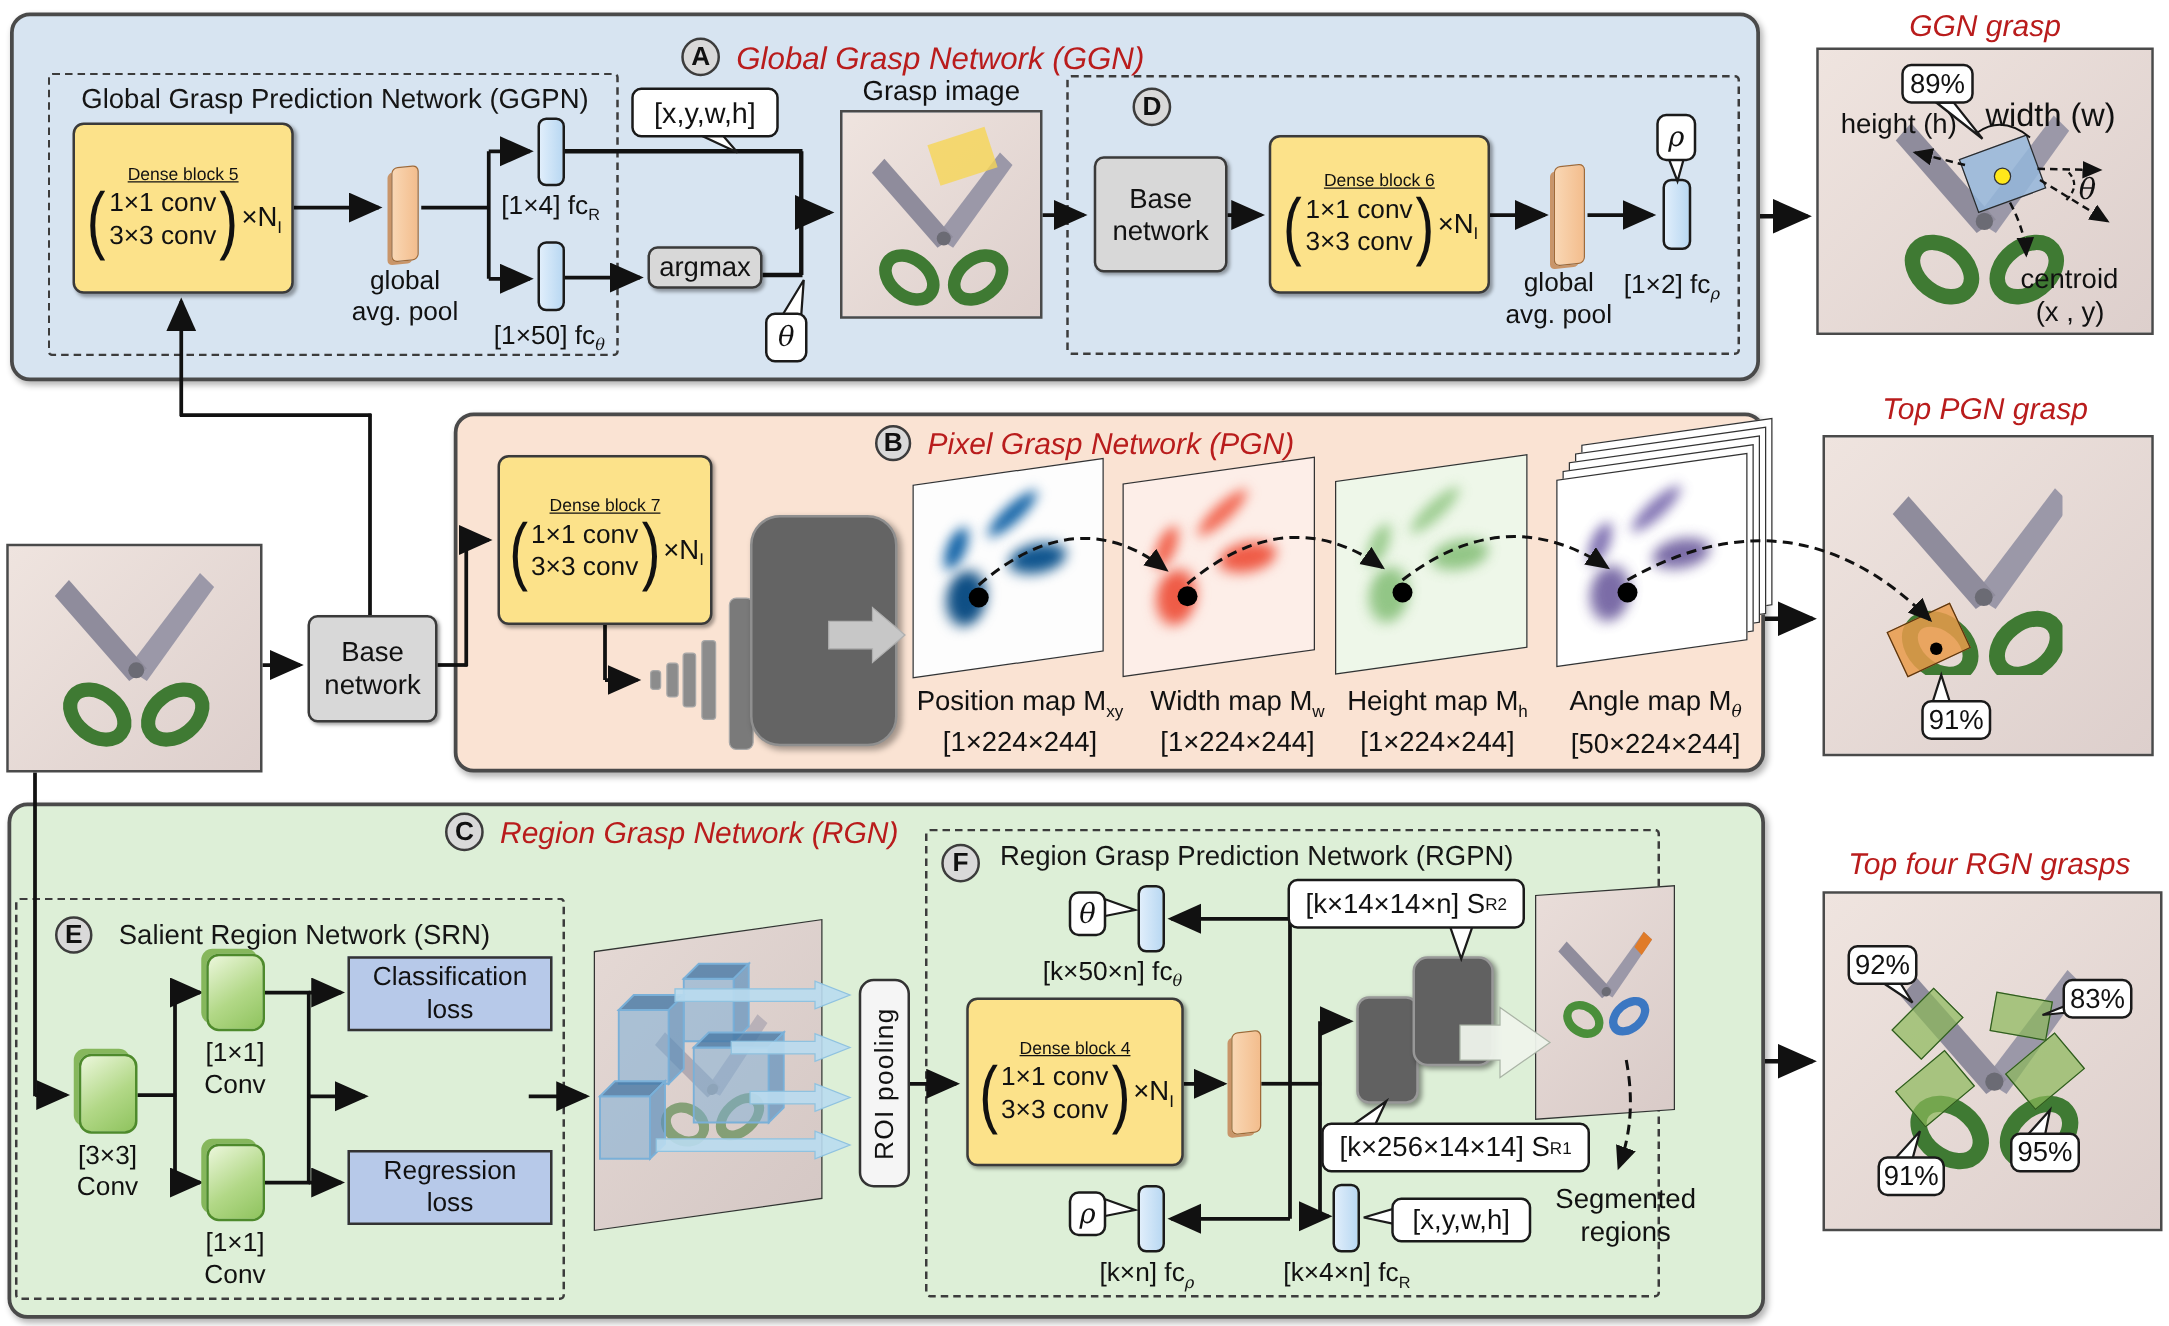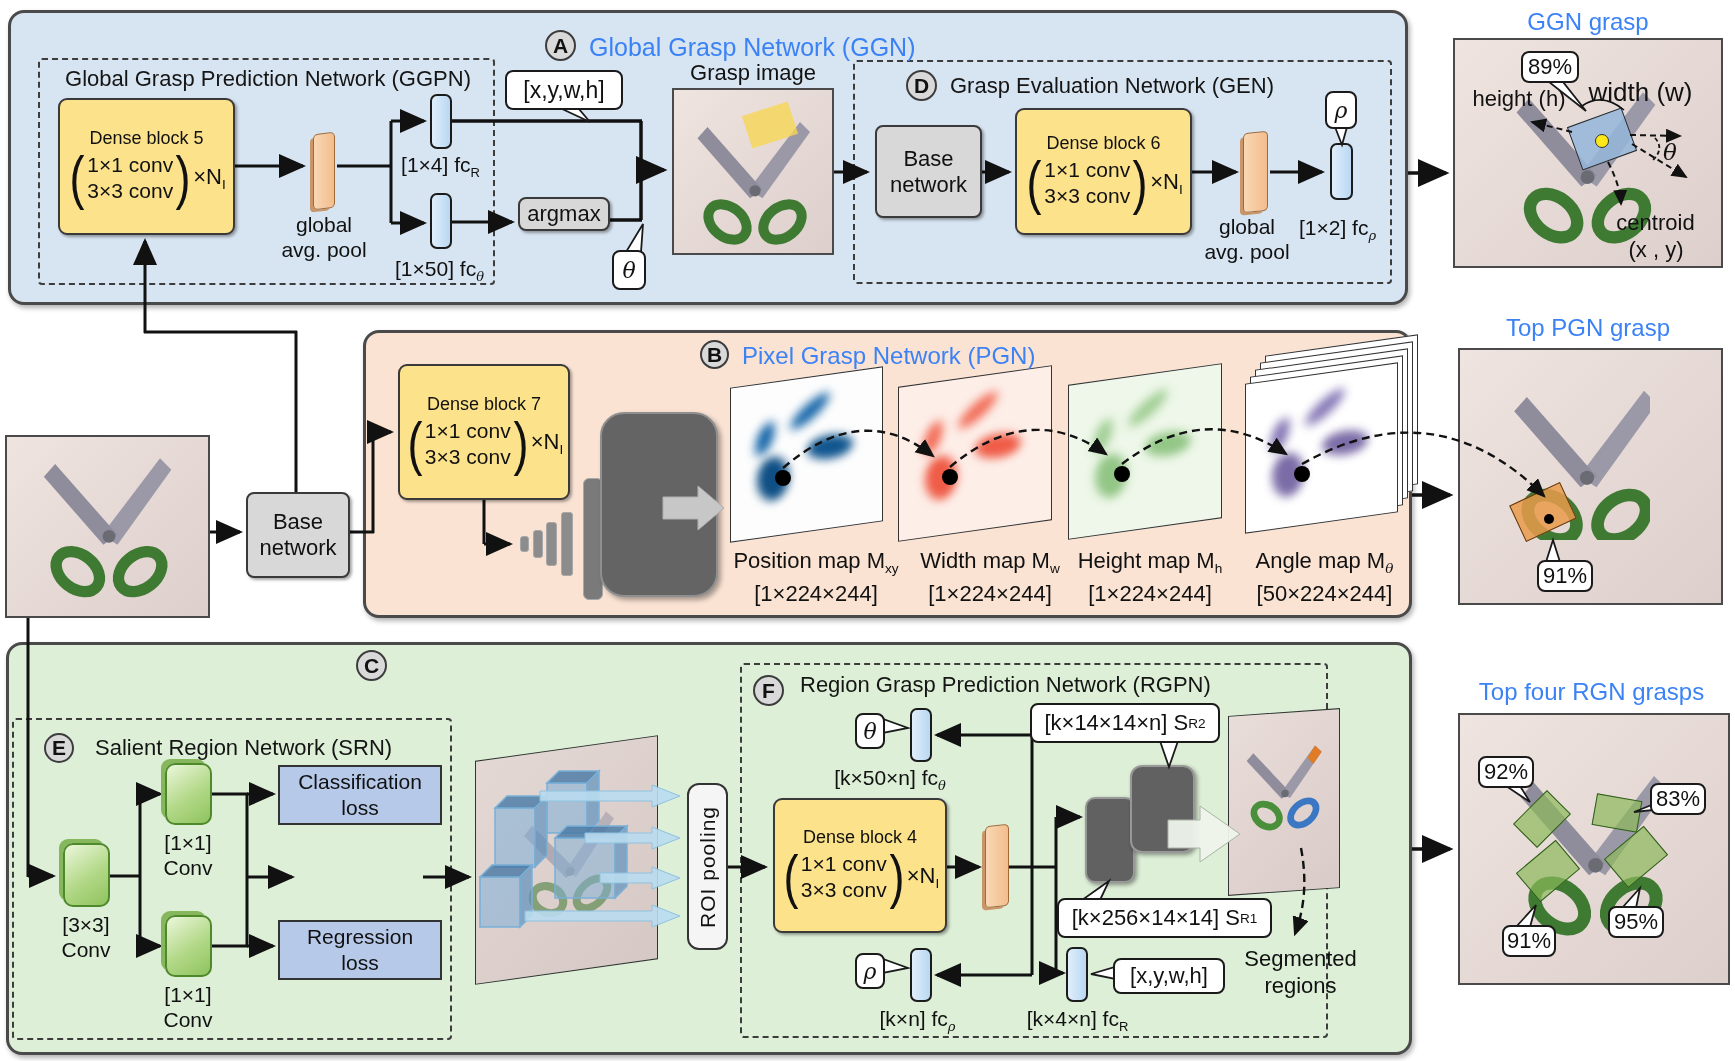--- a/index.html
+++ b/index.html
@@ -2,26 +2,26 @@
 <html><head>
 <meta charset="utf-8">
 <style>
   html,body{margin:0;padding:0;background:#ffffff;font-family:"Liberation Sans",sans-serif;color:#111;}
   #stage{position:relative;width:1735px;height:1061px;background:#fff;overflow:hidden;}
   .abs{position:absolute;box-sizing:border-box;}
   .panel{border:3px solid #4a4a4a;border-radius:16px;box-shadow:2px 3px 5px rgba(0,0,0,.3);}
   .dashbox{border:2px dashed #3c3c3c;border-radius:4px;}
   .tag-circle{width:31px;height:31px;border-radius:50%;background:#d9d9d9;border:2px solid #3c3c3c;
     display:flex;align-items:center;justify-content:center;font-size:21px;font-weight:bold;z-index:3;}
-  .ptitle{font-size:24px;color:#3b82f6;white-space:nowrap;z-index:3;}
+  .ptitle{font-size:24px;color:#b91c1c;white-space:nowrap;z-index:3;font-style:italic;}
   .stitle{font-size:22px;color:#151515;white-space:nowrap;z-index:3;}
   .lbl{font-size:21px;text-align:center;line-height:25px;z-index:3;white-space:nowrap;}
   .dense{background:#fce28a;border:2px solid #3a3a3a;border-radius:9px;z-index:2;
     display:flex;flex-direction:column;align-items:center;justify-content:center;box-shadow:2px 2px 3px rgba(0,0,0,.35);}
-  .dense-title{font-size:18px;margin-bottom:2px;white-space:nowrap;}
+  .dense-title{font-size:14px;margin-bottom:2px;white-space:nowrap;text-decoration:underline;}
   .dense-body{display:flex;align-items:center;}
   .paren{font-size:60px;font-weight:200;line-height:54px;transform:scaleX(.75);}
   .dense-lines{display:flex;flex-direction:column;font-size:21px;line-height:26px;white-space:nowrap;}
   .mult{font-size:22px;}
   sub{font-size:.62em;}
   .graybox{background:#d8d8d8;border:2px solid #3a3a3a;border-radius:8px;z-index:2;
     display:flex;flex-direction:column;align-items:center;justify-content:center;font-size:22px;line-height:26px;box-shadow:2px 2px 3px rgba(0,0,0,.35);}
   .fcbar{background:linear-gradient(90deg,#e0eefb,#b9d8f2);border:2px solid #1b1b1b;border-radius:7px;z-index:2;}
   .slab{background:linear-gradient(90deg,#f9d7b4,#f3bd8d);border:1.5px solid #a06a38;border-radius:5px;
     box-shadow:-4px 3px 0 -1px #c99569;transform:skewY(-6deg);z-index:2;}
@@ -177,21 +177,20 @@
   <div class="abs photo" style="left:672px;top:88px;width:162px;height:167px">
     <svg width="150" height="150" style="left:6px;top:22px">
         <use href="#scissors" width="150" height="150"></use>
       </svg>
     <div class="grect" style="left:72px;top:18px;width:48px;height:34px;background:rgba(246,214,85,.8);transform:rotate(-18deg)"></div>
   </div>
 
   <div class="abs tag-circle" style="left:906px;top:70px">
       <span>D</span>
     </div>
-  <div class="abs stitle" style="left:950px;top:73px">Grasp Evaluation Network (GEN)</div>
   <div class="abs graybox" style="left:875px;top:125px;width:107px;height:93px">
     <span>Base</span>
       <span>network</span>
   </div>
   <div class="abs dense" style="left:1015px;top:108px;width:177px;height:127px">
     <div class="dense-title">Dense block 6</div>
     <div class="dense-body">
       <span class="paren">(</span>
       <span class="dense-lines">
           <span>1×1 conv</span>
@@ -280,20 +279,21 @@
   <div class="mapdot" style="left:1294px;top:466px"></div>
 
   <div class="abs lbl" style="left:726px;top:548px;width:180px;font-size:22px"><span>Position map M</span><sub>xy</sub><br><span>[1×224×244]</span></div>
   <div class="abs lbl" style="left:910px;top:548px;width:160px;font-size:22px"><span>Width map M</span><sub>w</sub><br><span>[1×224×244]</span></div>
   <div class="abs lbl" style="left:1070px;top:548px;width:160px;font-size:22px"><span>Height map M</span><sub>h</sub><br><span>[1×224×244]</span></div>
   <div class="abs lbl" style="left:1242px;top:548px;width:165px;font-size:22px"><span>Angle map M</span><sub class="sym">θ</sub><br><span>[50×224×244]</span></div>
 
   <div class="abs tag-circle" style="left:356px;top:650px">
       <span>C</span>
     </div>
+  <div class="abs ptitle" style="left:400px;top:653px">Region Grasp Network (RGN)</div>
 
   <div class="abs tag-circle" style="left:44px;top:733px;width:30px;height:30px">
       <span>E</span>
     </div>
   <div class="abs stitle" style="left:95px;top:735px">Salient Region Network (SRN)</div>
   <div class="abs gblock" style="left:63px;top:843px;width:47px;height:64px"></div>
   <div class="abs lbl" style="left:50px;top:912px;width:72px"><span>[3×3]</span><br><span>Conv</span></div>
   <div class="abs gblock" style="left:165px;top:763px;width:47px;height:62px"></div>
   <div class="abs lbl" style="left:152px;top:830px;width:72px"><span>[1×1]</span><br><span>Conv</span></div>
   <div class="abs gblock" style="left:165px;top:915px;width:47px;height:62px"></div>

